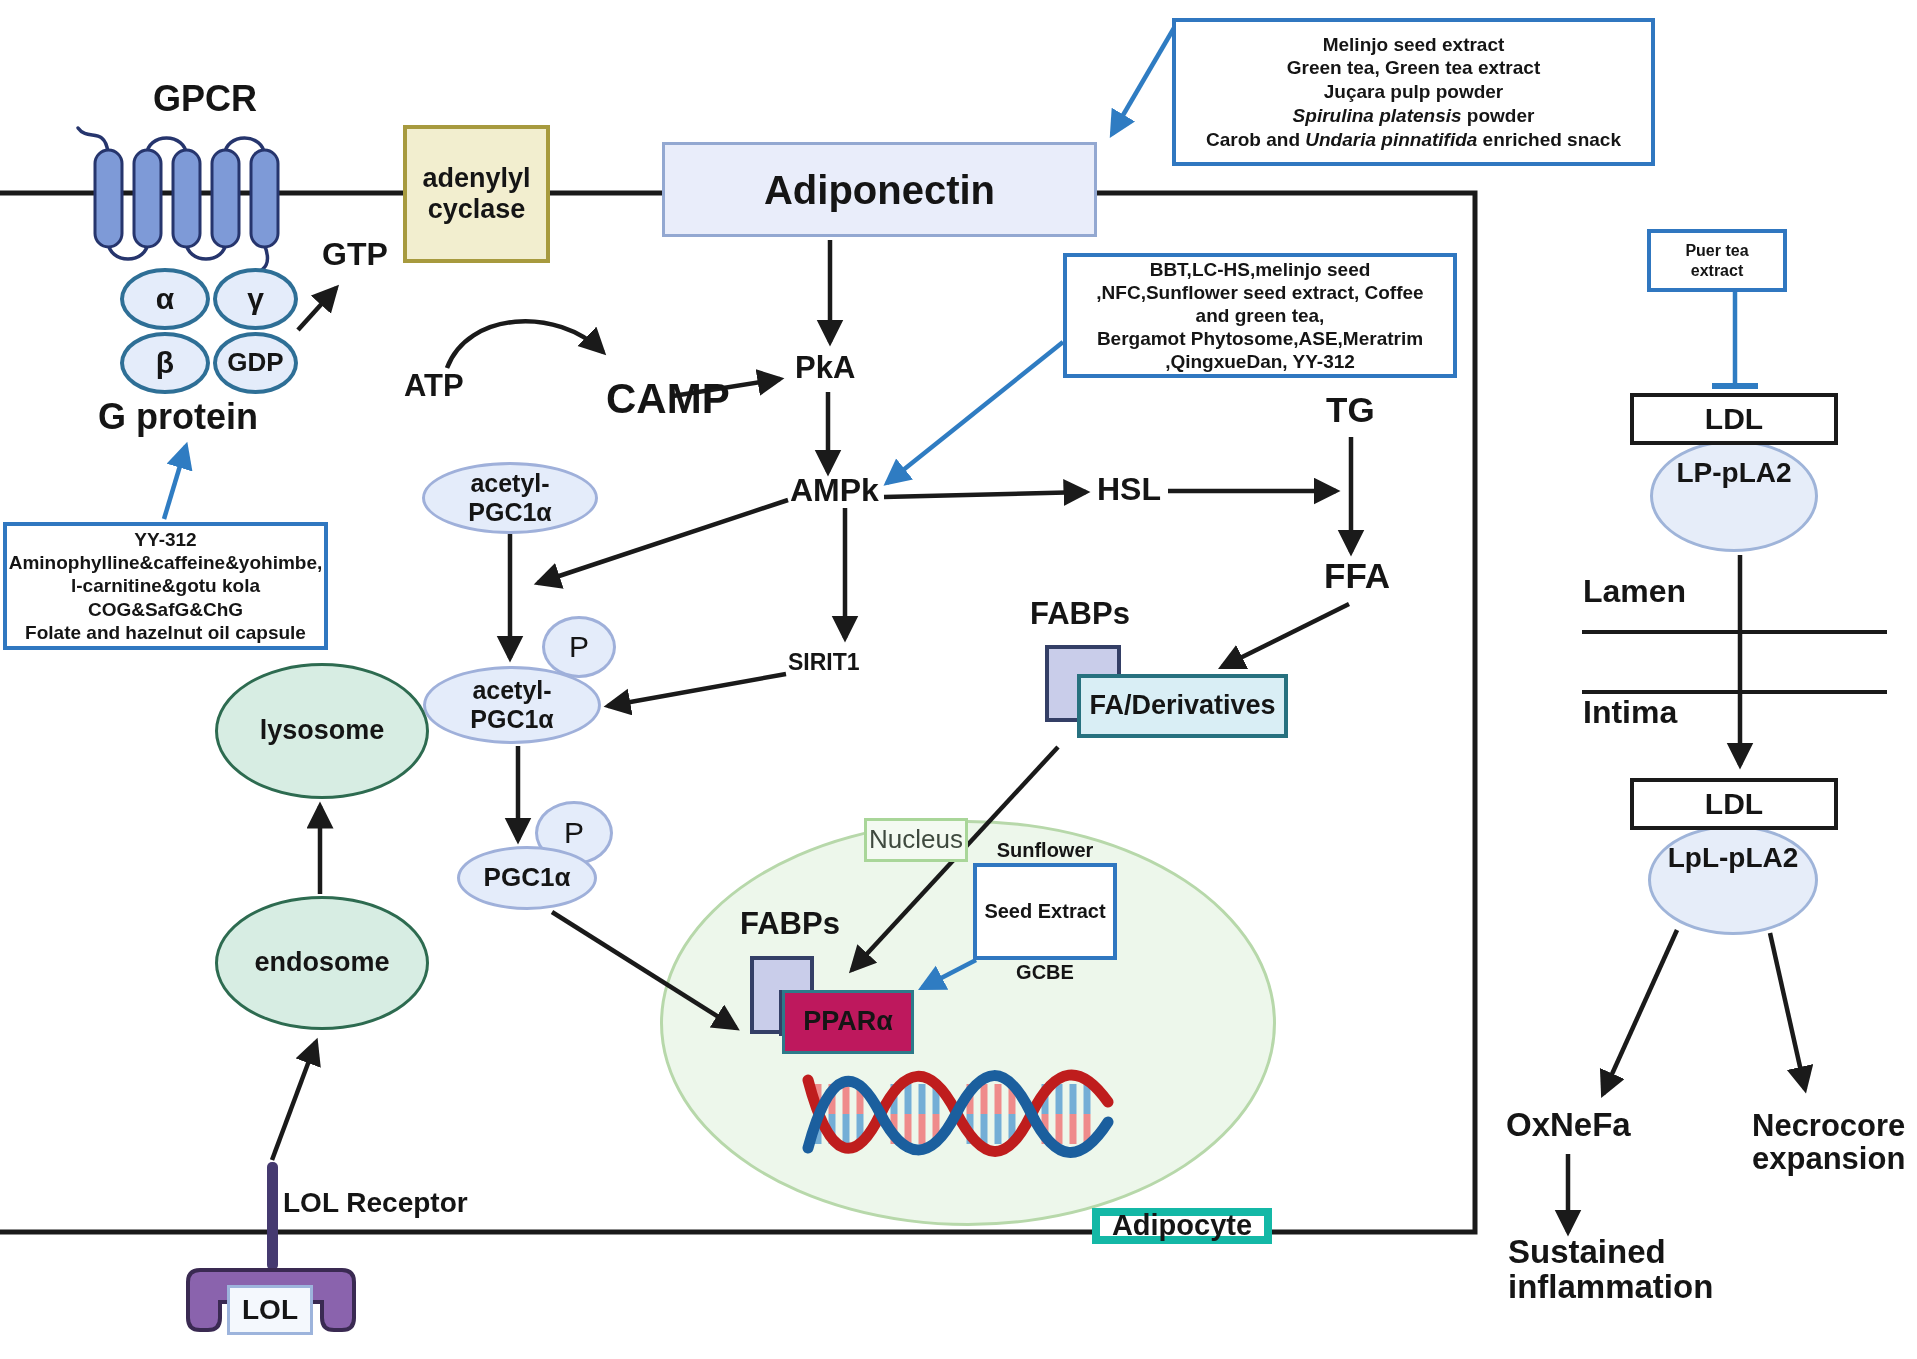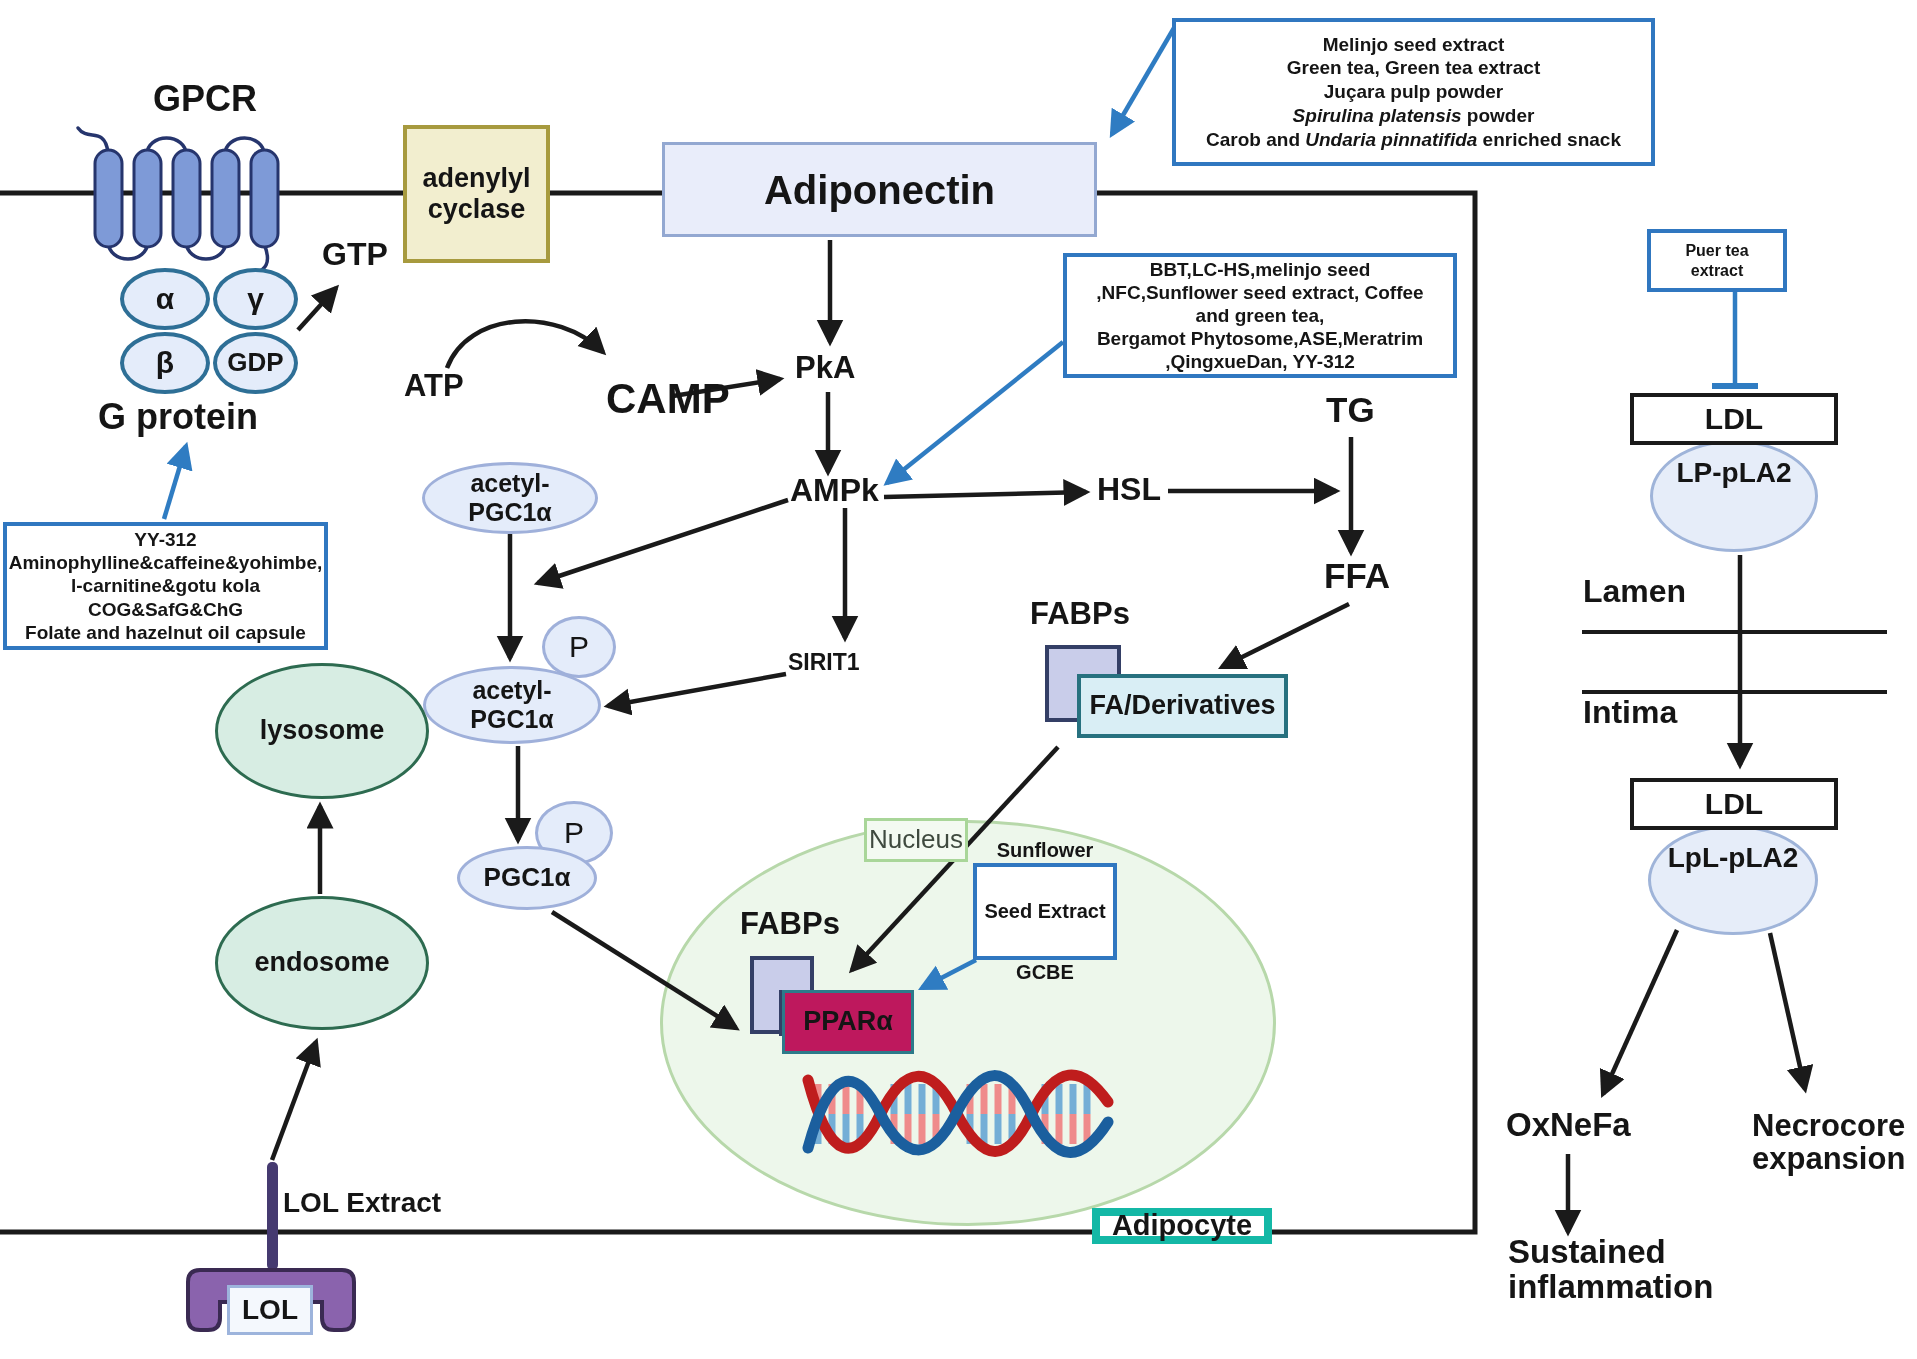--- a/index.html
+++ b/index.html
@@ -244,21 +244,21 @@
       <path stroke="#bf1d1d" d="M 10,28 C 32,112 58,112 82,63 S 132,10 158,60 S 208,114 233,63 S 283,12 310,50"></path>
       <path stroke="#1b5f9e" d="M 10,96 C 32,14 58,14 82,61 S 132,112 158,62 S 208,10 233,61 S 283,112 310,70"></path>
     </g>
   </svg>
 
   <div class="box" style="left:1092px;top:1208px;width:180px;height:36px;background:#fff;border:8px solid #14b8a6;font-size:29px;justify-content:center;">
     <span>Adipocyte</span>
   </div>
 
   <div class="abs" style="left:267px;top:1162px;width:11px;height:108px;background:#453a70;border-radius:5px;"></div>
-  <div class="t" style="left:283px;top:1188px;font-size:28px;">LOL Extract</div>
+  <div class="t" style="left:283px;top:1188px;font-size:28px;">LOL Receptor</div>
   <svg class="abs" style="left:185px;top:1262px;" width="172" height="72" viewBox="0 0 172 72">
     <path d="M 15,8 H 157 Q 169,8 169,20 V 56 Q 169,68 157,68 H 149 Q 137,68 137,56 V 40 H 35 V 56 Q 35,68 23,68 H 15 Q 3,68 3,56 V 20 Q 3,8 15,8 Z" fill="#8a63ad" stroke="#3a2a52" stroke-width="4"></path>
   </svg>
   <div class="box" style="left:227px;top:1285px;width:86px;height:50px;background:#f4f8fd;border:3px solid #9db4dc;font-size:28px;">
     <span>LOL</span>
   </div>
 
   <div class="box callout" style="left:1647px;top:195px;width:140px;height:63px;line-height:1.2;font-size:16px;margin-top:34px;">
     <span class="ln">Puer tea</span>
     <span class="ln">extract</span>

